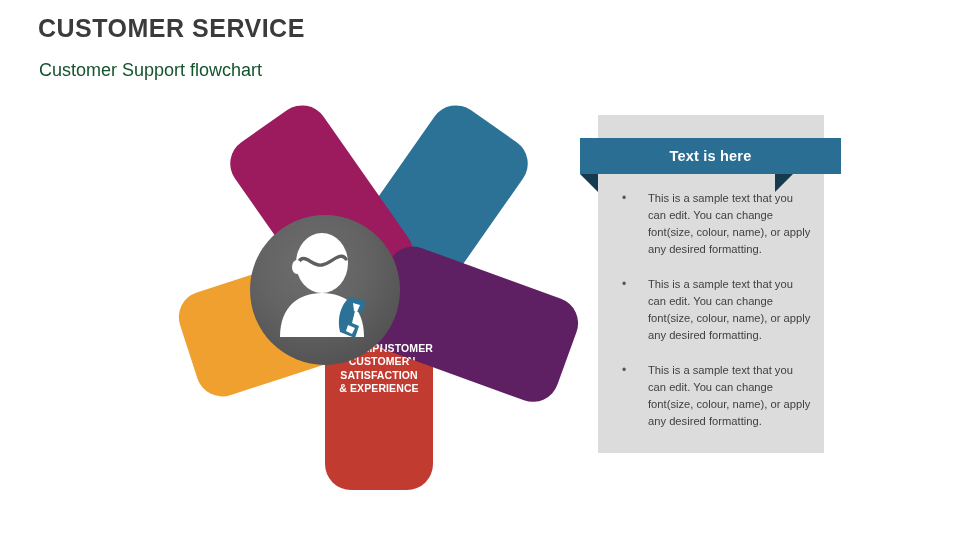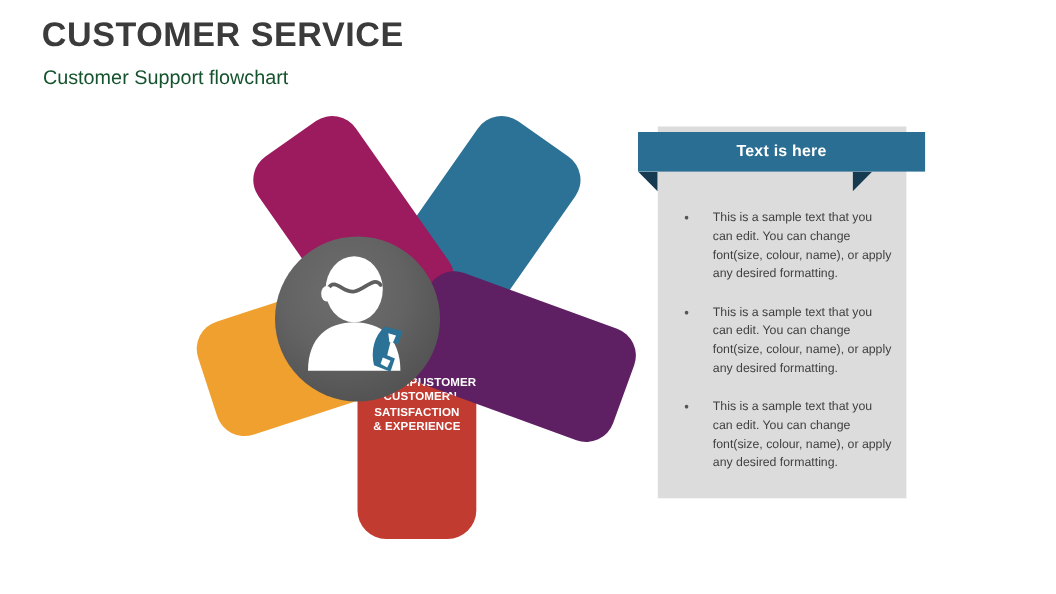--- a/index.html
+++ b/index.html
@@ -14,21 +14,21 @@
     background: #ffffff;
     font-family: "Liberation Sans", sans-serif;
     position: relative;
   }
 
   
   #slide-title {
     position: absolute;
     left: 38px;
     top: 14px;
-    font-size: 31px;
+    font-size: 25px;
     font-weight: bold;
     letter-spacing: 0.5px;
     color: #3b3b3b;
     white-space: nowrap;
   }
 
   #slide-subtitle {
     position: absolute;
     left: 39px;
     top: 60px;
@@ -122,21 +122,21 @@
     left: 598px;
     top: 115px;
     width: 226px;
     height: 338px;
     background: #dcdcdc;
   }
 
   #ribbon-wrap {
     position: absolute;
     left: 580px;
-    top: 120px;
+    top: 138px;
     width: 213px;
     height: 36px;
     z-index: 10;
   }
 
   #ribbon-bar {
     position: absolute;
     left: 0;
     top: 0;
     width: 261px;

